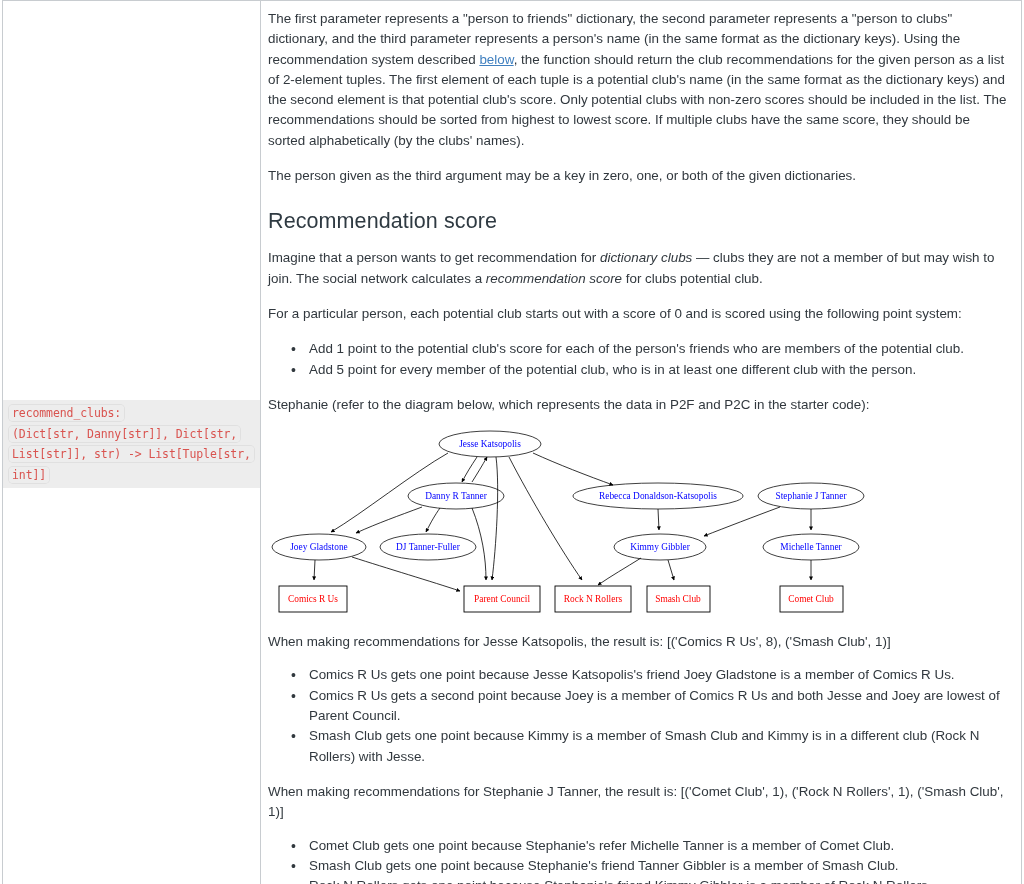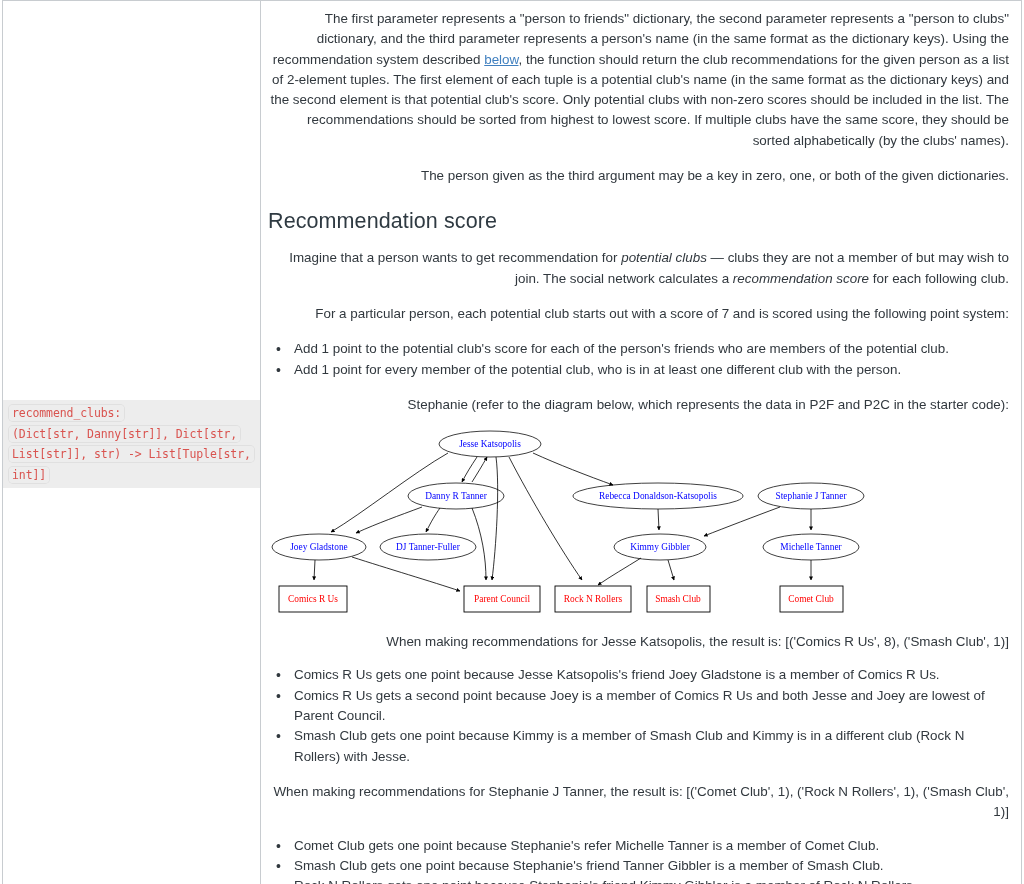--- a/index.html
+++ b/index.html
@@ -66,41 +66,41 @@
   .sig-line { white-space: nowrap; padding-left: 6px; }
 
   
   .content {
     padding: 8px 12px 10px 7px;
     font-size: 13.4px;
     line-height: 20.3px;
   }
   .content p {
     margin: 0 0 15px 0;
-    text-align: right;
+    text-align: left;
   }
   .content p.tight { margin-bottom: 13px; }
 
   h2.sect {
     font-size: 21.5px;
     font-weight: 400;
     color: #2f3a42;
     margin: 22px 0 14px 0;
     line-height: 26px;
     letter-spacing: 0.1px;
   }
 
   .content ul {
     margin: 0 0 15px 0;
     padding-left: 22px;
     list-style: none;
   }
   .content ul li {
     position: relative;
-    margin: 0 0 0 0;
+    margin: 0 0 0 15px;
     padding: 0 0 0 4px;
   }
   .content ul li::before {
     content: "\2022";
     position: absolute;
     left: -14px;
     top: 0;
     color: #31383e;
     font-size: 14px;
   }
@@ -164,27 +164,27 @@
 
       <td class="col-right">
         <div class="content">
 
           <p><span>The first parameter represents a "person to friends" dictionary, the second parameter represents a "person to clubs" dictionary, and the third parameter represents a person's name (in the same format as the dictionary keys). Using the recommendation system described </span><a class="inline-link" href="#">below</a><span>, the function should return the club recommendations for the given person as a list of 2-element tuples. The first element of each tuple is a potential club's name (in the same format as the dictionary keys) and the second element is that potential club's score. Only potential clubs with non-zero scores should be included in the list. The recommendations should be sorted from highest to lowest score. If multiple clubs have the same score, they should be sorted alphabetically (by the clubs' names).</span></p>
 
           <p>The person given as the third argument may be a key in zero, one, or both of the given dictionaries.</p>
 
           <h2 class="sect">Recommendation score</h2>
 
-          <p><span>Imagine that a person wants to get recommendation for </span><em>potential clubs</em><span> — clubs they are not a member of but may wish to join. The social network calculates a </span><em>recommendation score</em><span> for each following club.</span></p>
-
-          <p>For a particular person, each potential club starts out with a score of 7 and is scored using the following point system:</p>
+          <p><span>Imagine that a person wants to get recommendation for </span><em>dictionary clubs</em><span> — clubs they are not a member of but may wish to join. The social network calculates a </span><em>recommendation score</em><span> for clubs potential club.</span></p>
+
+          <p>For a particular person, each potential club starts out with a score of 0 and is scored using the following point system:</p>
 
           <ul>
             <li>Add 1 point to the potential club's score for each of the person's friends who are members of the potential club.</li>
-            <li>Add 1 point for every member of the potential club, who is in at least one different club with the person.</li>
+            <li>Add 5 point for every member of the potential club, who is in at least one different club with the person.</li>
           </ul>
 
           <p class="tight">Stephanie (refer to the diagram below, which represents the data in P2F and P2C in the starter code):</p>
 
           <div class="figure">
             <svg class="graph-svg" width="742" height="196" viewBox="0 0 742 196">
               <defs>
                 <marker id="arrow" viewBox="0 0 10 10" refX="9" refY="5" markerWidth="5" markerHeight="5" orient="auto-start-reverse">
                   <path d="M 0 0 L 10 5 L 0 10 z" class="arrowhead"></path>
                 </marker>

